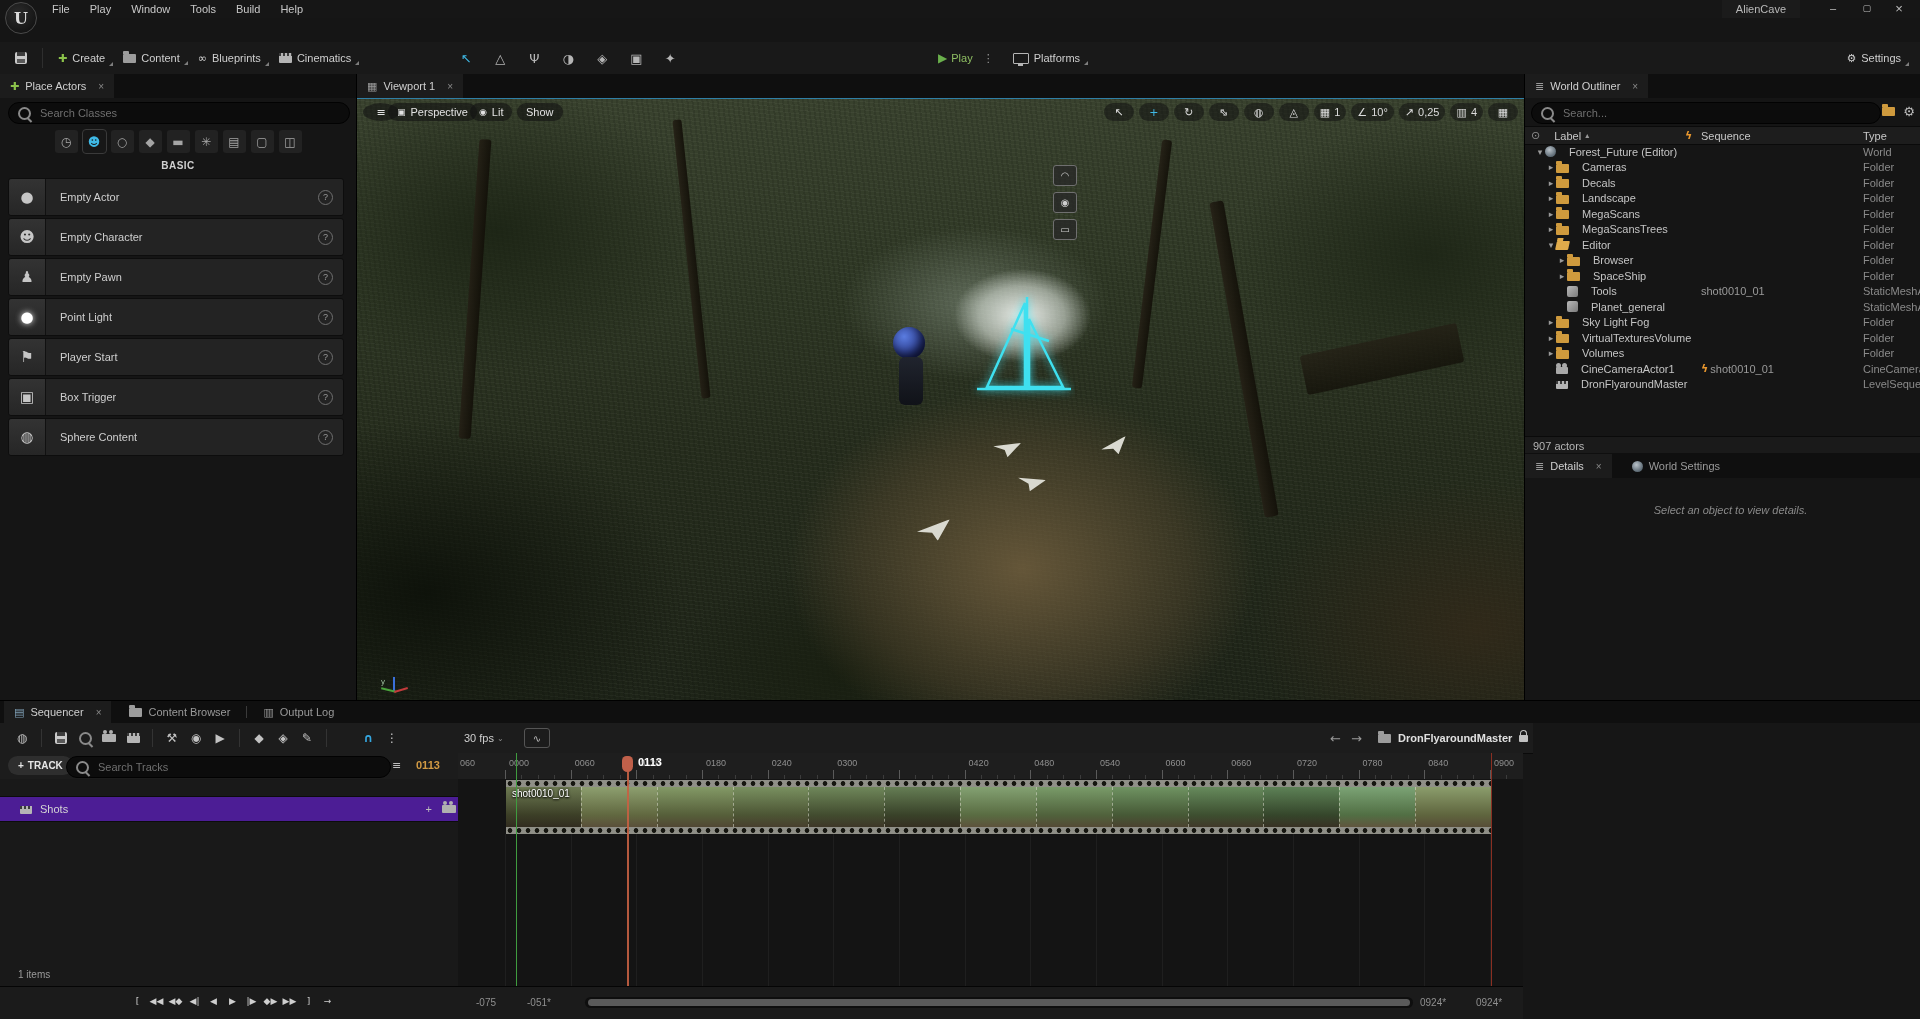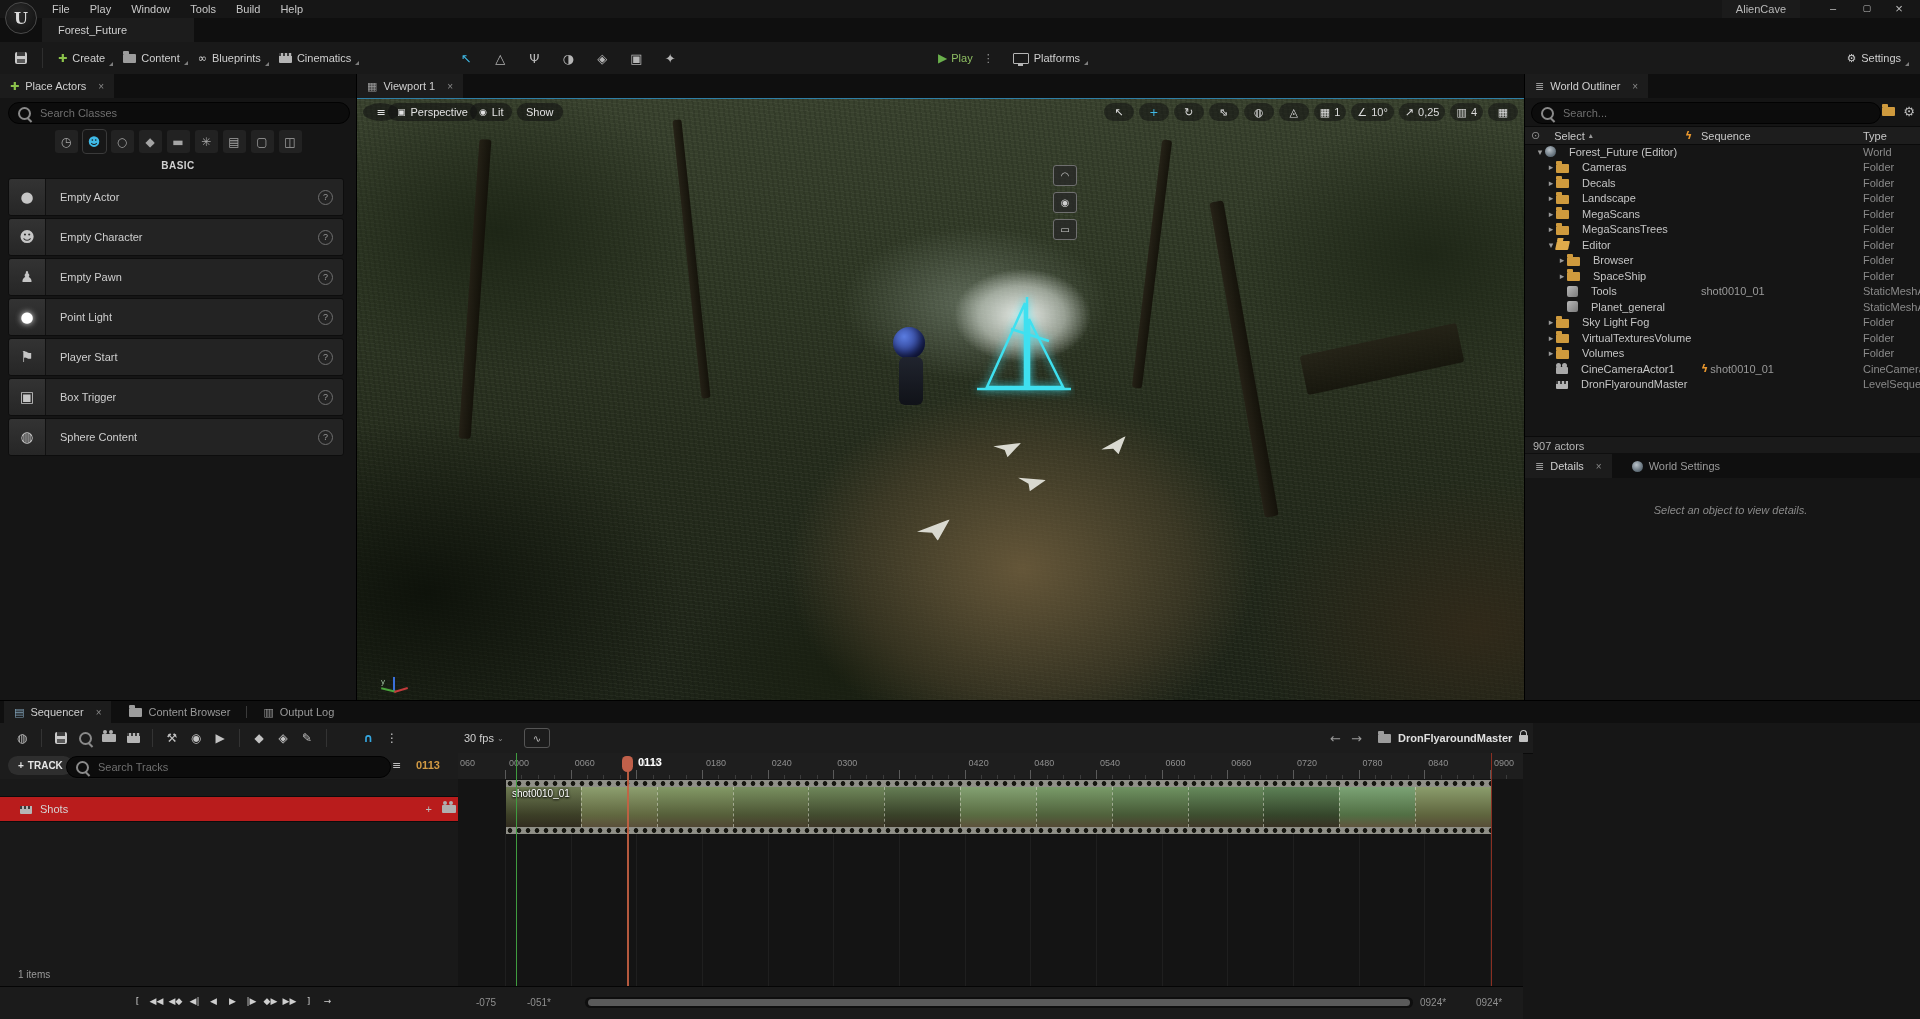--- a/index.html
+++ b/index.html
@@ -172,21 +172,21 @@
   #track-btn{position:absolute;left:8px;top:3px;height:19px;background:#2e2e2e;border-radius:10px;display:flex;align-items:center;
              gap:4px;padding:0 10px;color:#e6e6e6;font-weight:bold;font-size:10px;}
   #track-search{left:66px;top:3px;width:305px;}
   #filter-icon{position:absolute;left:392px;top:6px;color:#bdbdbd;}
   #cur-frame{position:absolute;left:416px;top:6px;color:#d29a43;font-weight:bold;}
   #tl-ruler{position:absolute;left:458px;top:52px;width:1065px;height:26px;background:#1e1e1e;border-bottom:1px solid #0a0a0a;overflow:hidden;}
   .tick-major{position:absolute;bottom:0;width:1px;height:9px;background:#5a5a5a;}
   .tick-minor{position:absolute;bottom:0;width:1px;height:4px;background:#3c3c3c;}
   .tick-label{position:absolute;top:5px;color:#8f8f8f;font-size:9px;}
   #seq-list{position:absolute;left:0;top:78px;width:458px;height:207px;background:#191919;border-right:1px solid #0a0a0a;}
-  #shots-row{position:absolute;left:0;top:17px;width:458px;height:24px;background:#b91c1c;border-top:1px solid #0c0c0c;border-bottom:1px solid #0c0c0c;
+  #shots-row{position:absolute;left:0;top:17px;width:458px;height:24px;background:#4c1d95;border-top:1px solid #0c0c0c;border-bottom:1px solid #0c0c0c;
              display:flex;align-items:center;padding-left:20px;gap:8px;color:#d5d5d5;}
   #shots-btns{position:absolute;right:22px;display:flex;gap:10px;align-items:center;color:#bdbdbd;}
   #seq-grid-area{position:absolute;left:458px;top:78px;width:1065px;height:207px;background:#141414;}
   .gridline{position:absolute;top:55px;bottom:0;width:1px;background:#1f1f1f;}
   #filmstrip{position:absolute;left:506px;top:79px;width:985px;height:54px;background:#20201c;}
   .perf{position:absolute;left:0;width:985px;height:7px;background-color:#8f8f87;
         background-image:radial-gradient(circle 2px at 4px 3.5px,#15150f 2px,rgba(0,0,0,0) 2.7px);background-size:9px 7px;background-repeat:repeat-x;}
   #film-cells{position:absolute;left:0;top:7px;width:985px;height:40px;display:flex;}
   .film-cell{height:40px;border-left:1px dashed rgba(220,220,205,.55);}
   .film-cell:first-child{border-left:none;}
@@ -218,25 +218,20 @@
         <span class="menu-item">Tools</span>
         <span class="menu-item">Build</span>
         <span class="menu-item">Help</span>
       </div>
     <div id="app-title">AlienCave</div>
     <div class="win-btn" id="win-min">–</div>
     <div class="win-btn" id="win-restore">▢</div>
     <div class="win-btn" id="win-close">×</div>
   </div>
 
-  <div id="leveltab-row">
-    <div id="level-tab">
-        <span>Forest_Future</span>
-      </div>
-  </div>
 
   <div id="main-toolbar">
     <div class="tb-btn" style="margin-left:6px">
         <span class="i-floppy"></span>
       </div>
     <div class="vdiv"></div>
     <div class="tb-btn caret">
         <span class="ico" style="color:#8bc24a">✚</span>
         <span>Create</span>
       </div>
@@ -448,21 +443,21 @@
     <div class="search-pill" id="ol-search">
       <span class="mag"></span>
       <input placeholder="Search..." style="">
     </div>
     <div id="ol-search-btns">
       <span class="i-folder orange"></span>
       <span class="ico" style="color:#bdbdbd;font-size:13px">⚙</span>
     </div>
     <div id="ol-header">
       <span class="ico" style="margin-left:6px;color:#8f8f8f">⊙</span>
-      <span style="margin-left:14px">Select</span>
+      <span style="margin-left:14px">Label</span>
       <span class="ico" style="margin-left:4px;font-size:8px;color:#9a9a9a">▴</span>
       <span class="ol-col-seq" style="left:160px"><span class="ico bolt">ϟ</span></span>
       <span class="ol-col-seq">Sequence</span>
       <span class="ol-col-type">Type</span>
     </div>
     <div id="ol-rows">
         <div class="ol-row" style="top: 0px; padding-left: 10px;">
           <span class="ol-exp ico">▾</span>
           <span class="oi oi-world"></span>
           <span class="ol-label">Forest_Future (Editor)</span>

